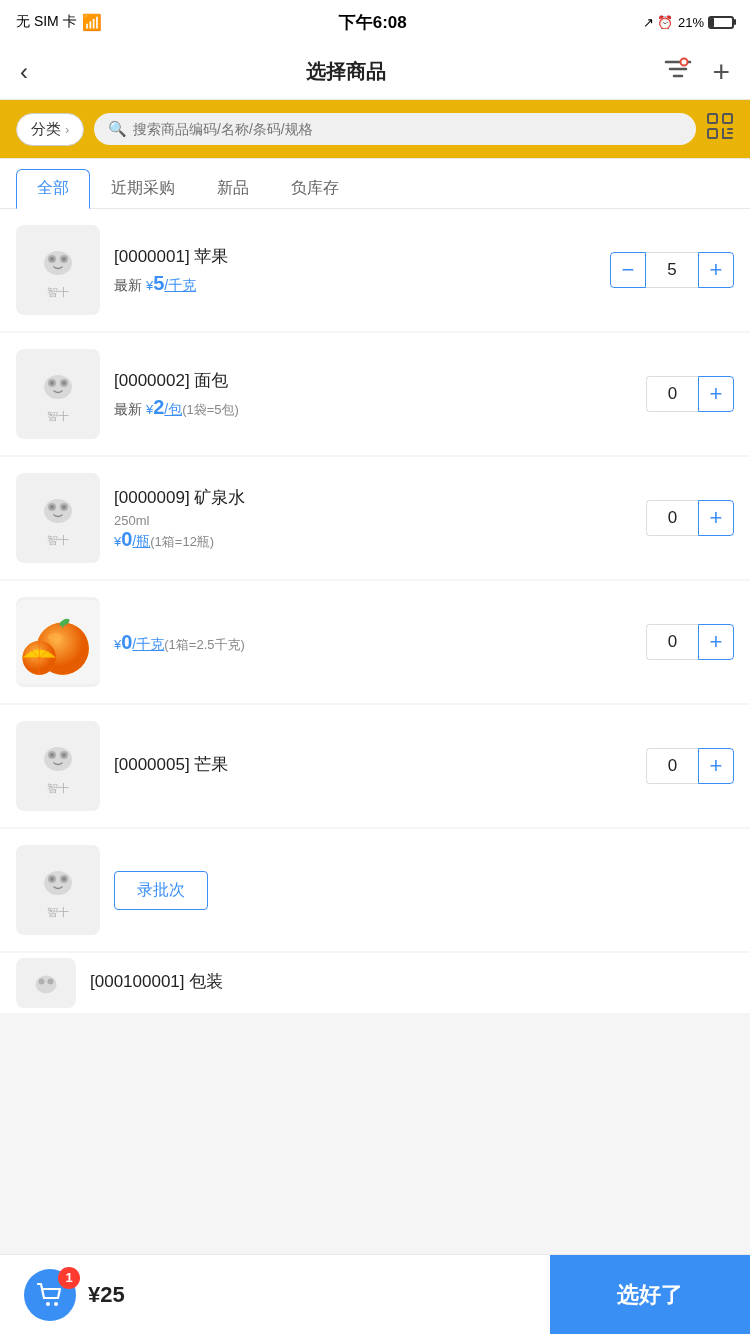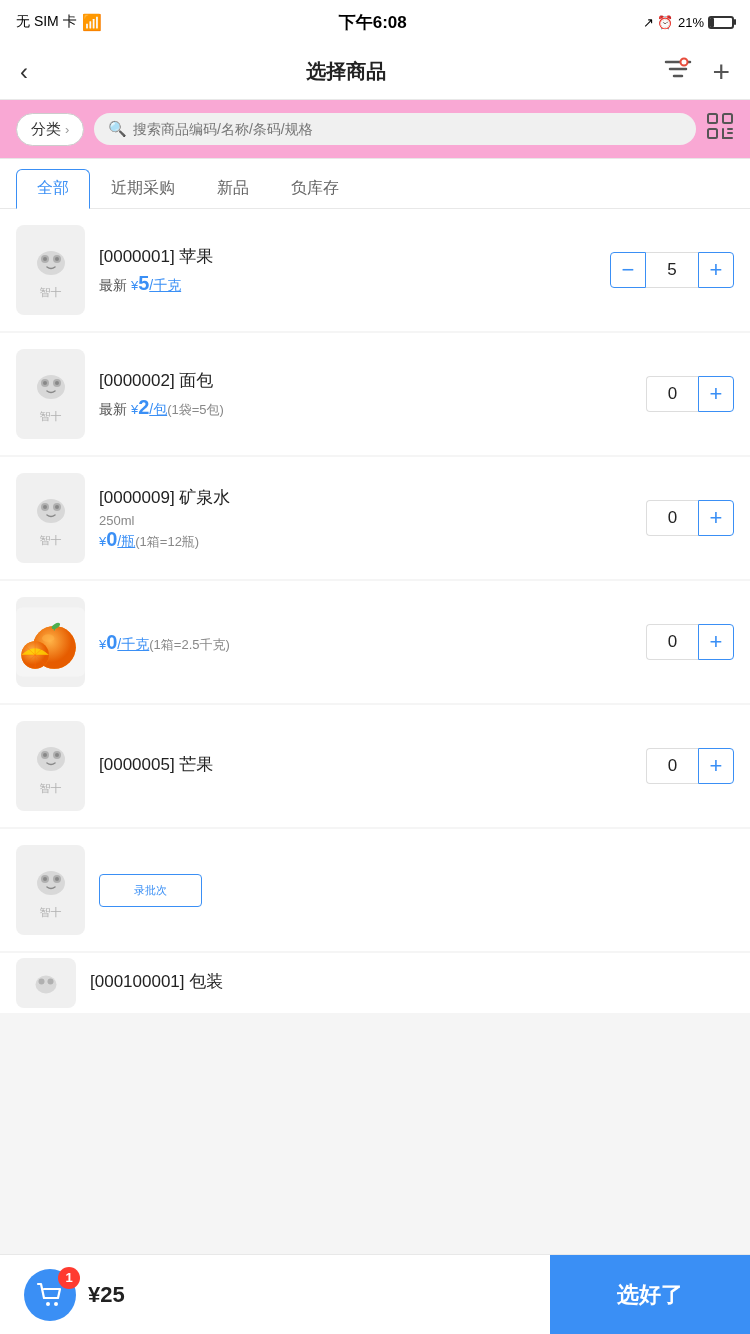--- a/index.html
+++ b/index.html
@@ -38,21 +38,21 @@
       border-bottom: 1px solid #e8e8e8;
     }
     .nav-back { font-size: 24px; color: #333; cursor: pointer; }
     .nav-title { font-size: 20px; font-weight: 600; color: #222; }
     .nav-actions { display: flex; align-items: center; gap: 20px; }
     .nav-filter { font-size: 22px; color: #555; cursor: pointer; }
     .nav-add { font-size: 28px; color: #555; cursor: pointer; font-weight: 300; }
 
     
     .filter-row {
-      background: #f9a8d4;
+      background: #eab308;
       padding: 12px 16px;
       display: flex;
       align-items: center;
       gap: 10px;
       border-bottom: 1px solid #e8e8e8;
     }
     .category-btn {
       display: flex; align-items: center; gap: 4px;
       border: 1px solid #ccc; border-radius: 20px;
       padding: 6px 14px; font-size: 15px; color: #333;
@@ -93,21 +93,21 @@
 
     .product-item {
       background: #fff;
       margin-bottom: 2px;
       display: flex;
       align-items: center;
       padding: 16px 16px;
       gap: 14px;
     }
     .product-thumb {
-      width: 69px; height: 90px; flex-shrink: 0;
+      width: 84px; height: 90px; flex-shrink: 0;
       background: #f0f0f0; border-radius: 8px;
       display: flex; align-items: center; justify-content: center;
       overflow: hidden;
     }
     .thumb-placeholder {
       display: flex; flex-direction: column; align-items: center; justify-content: center;
       width: 100%; height: 100%; color: #b0b0b0;
     }
     .thumb-placeholder .owl-svg { width: 40px; height: 40px; }
     .thumb-brand { font-size: 11px; color: #b0b0b0; margin-top: 4px; }
@@ -133,21 +133,21 @@
     .qty-btn.minus { border-radius: 4px 0 0 4px; }
     .qty-btn.plus { border-radius: 0 4px 4px 0; }
     .qty-input {
       width: 52px; height: 36px; border: 1px solid #ddd; border-left: none; border-right: none;
       text-align: center; font-size: 17px; color: #222; outline: none; background: #fff;
     }
 
     .qty-control-noqty { display: flex; align-items: center; }
     .batch-btn {
       border: 1px solid #3a8ff5; color: #3a8ff5; background: #fff;
-      border-radius: 4px; padding: 8px 34px; font-size: 11px; cursor: pointer;
+      border-radius: 4px; padding: 8px 22px; font-size: 16px; cursor: pointer;
     }
 
     
     .bottom-bar {
       position: fixed; bottom: 0; left: 0; width: 750px;
       height: 80px; background: #fff;
       display: flex; align-items: center;
       border-top: 1px solid #e8e8e8;
     }
     .cart-area {

